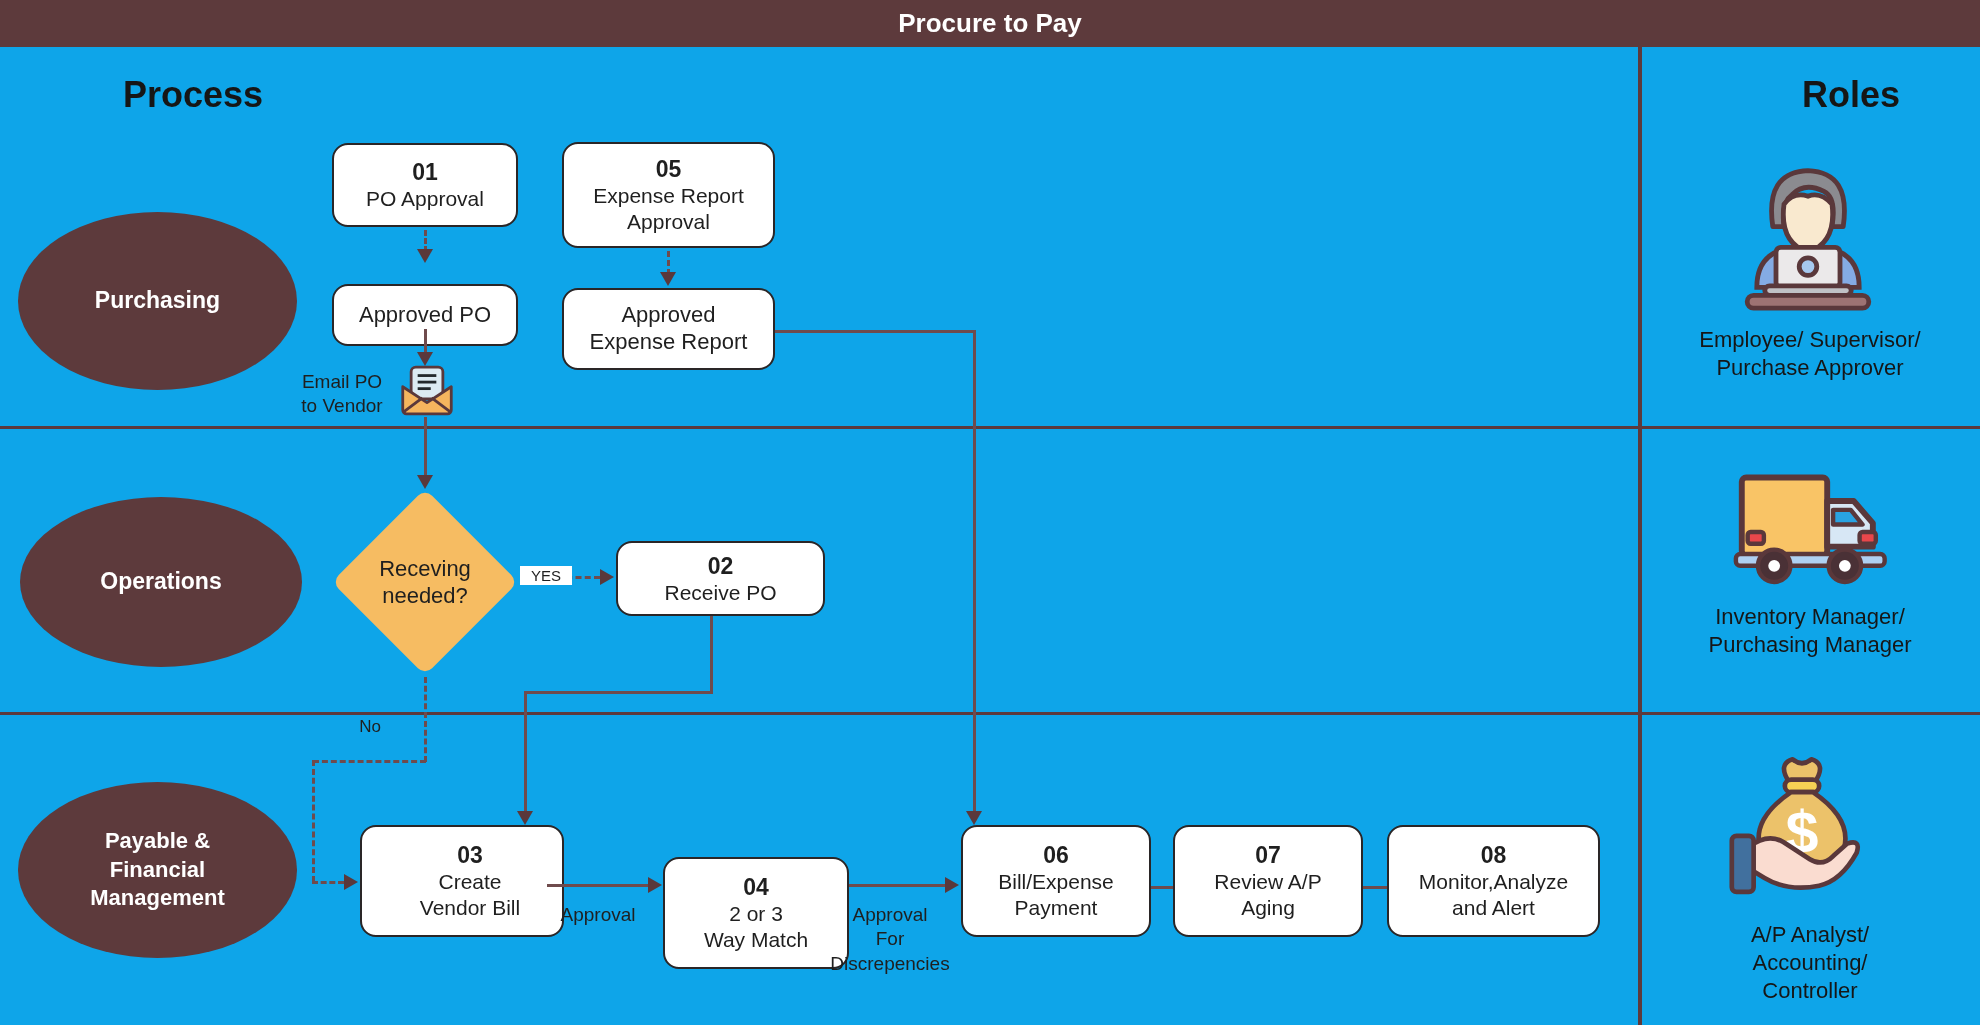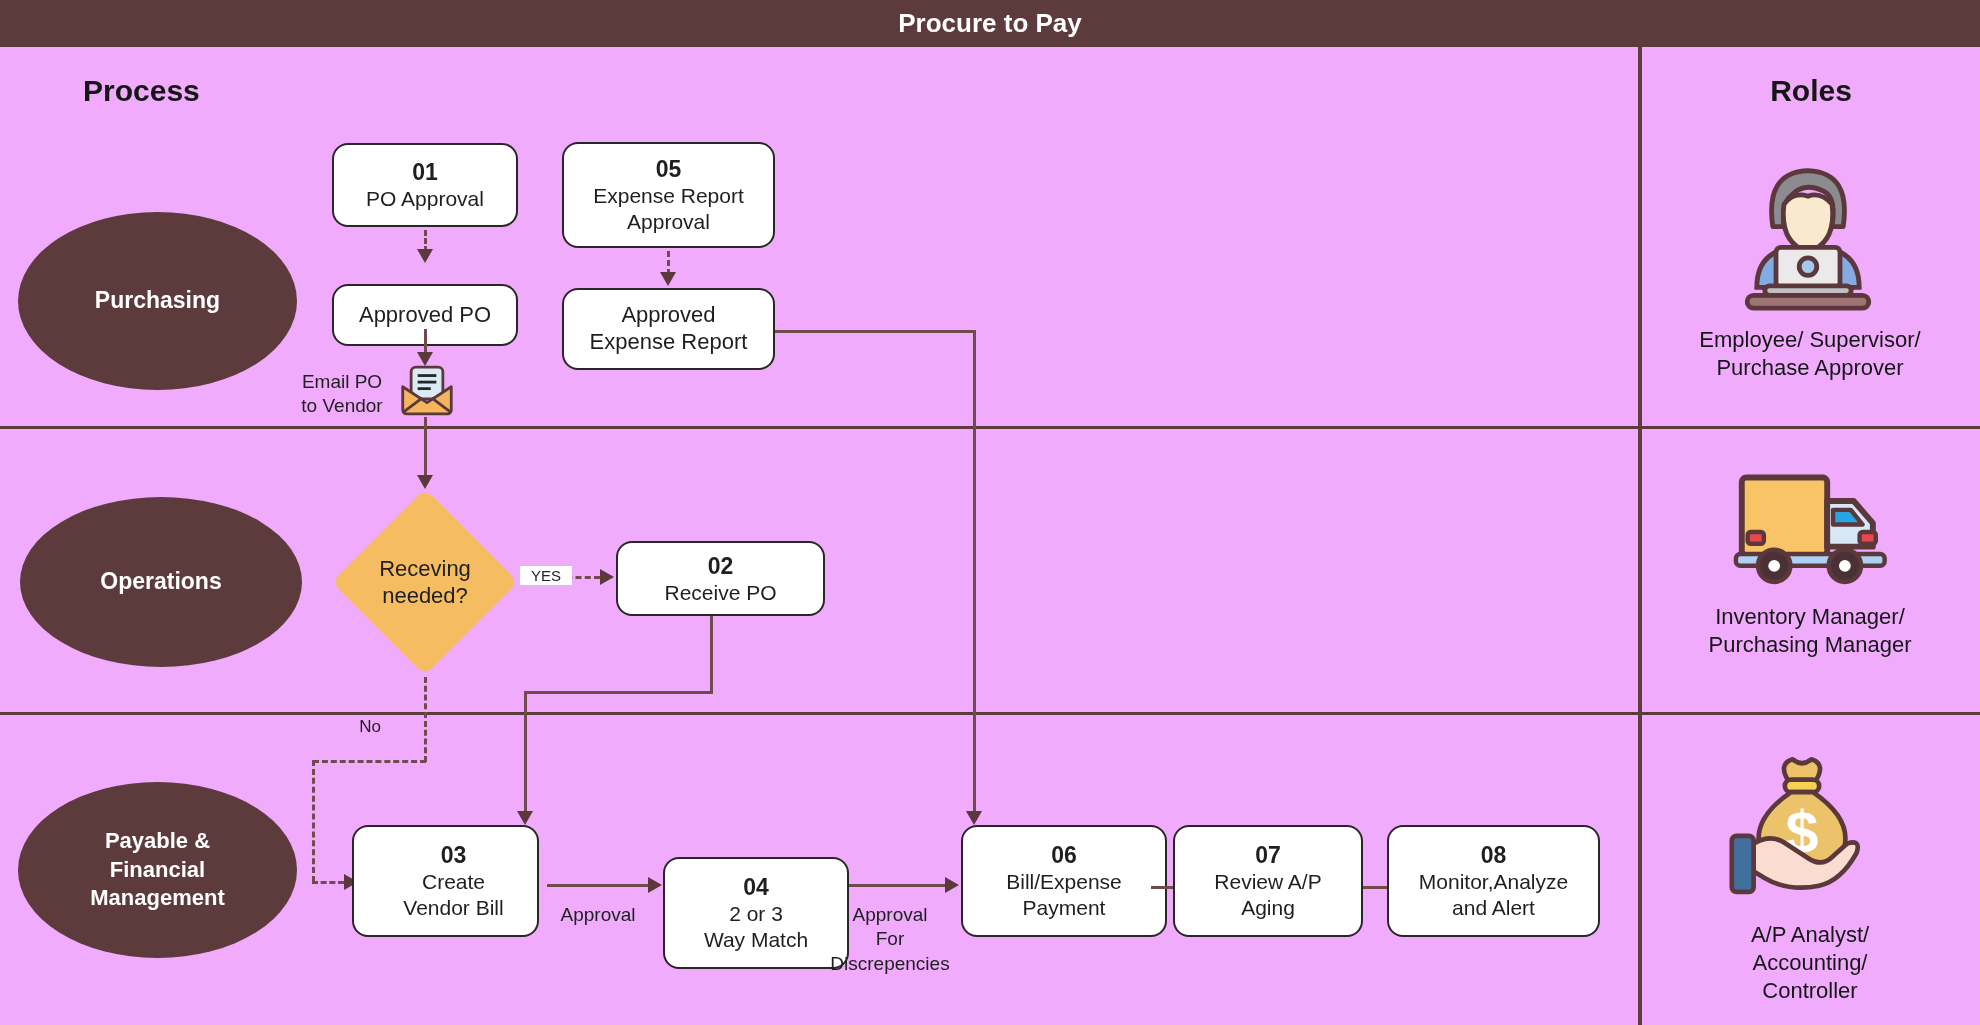--- a/index.html
+++ b/index.html
@@ -1,23 +1,23 @@
 <!DOCTYPE html>
 <html><head>
 <meta charset="utf-8">
 <style>
   html,body{margin:0;padding:0;background:#fff;}
   #canvas{
-    position:relative;width:1980px;height:1025px;background:#f0abfc;overflow:hidden;
+    position:relative;width:1980px;height:1025px;background:#0ea5e9;overflow:hidden;
     font-family:"Liberation Sans","DejaVu Sans",sans-serif;color:#1f1f1f;
   }
   .abs{position:absolute;}
   .titlebar{left:0;top:0;width:1980px;height:47px;background:#5d3a3c;display:flex;align-items:center;justify-content:center;}
   .titlebar span{color:#ffffff;font-weight:bold;font-size:26px;}
-  .colhead{font-weight:bold;font-size:30px;color:#161616;}
+  .colhead{font-weight:bold;font-size:36px;color:#161616;margin-left:40px;}
   .divider{background:#5d3a3c;}
   .ellipse{background:#5d3a3c;border-radius:50%;display:flex;align-items:center;justify-content:center;
            color:#ffffff;font-weight:bold;font-size:23px;text-align:center;line-height:1.3;white-space:pre-line;}
   .pbox{background:#ffffff;border:2.5px solid #2a2627;border-radius:16px;display:flex;flex-direction:column;
         align-items:center;justify-content:center;text-align:center;line-height:1.22;white-space:pre-line;box-sizing:border-box;}
   .pbox .num{font-weight:bold;font-size:23px;}
   .pbox .lbl{font-size:21px;}
   .diamond-shape{background:#f6bc62;border-radius:10px;}
   .diamond-text{display:flex;align-items:center;justify-content:center;text-align:center;
                 font-size:22px;line-height:1.25;white-space:pre-line;color:#1f1f1f;}
@@ -116,31 +116,31 @@
   <div class="abs ln" style="left:973px;top:330px;width:3px;height:483px;"></div>
   <div class="abs arr down" style="left:966px;top:811px;"></div>
 
   <div class="abs dashv" style="left:424px;top:677px;height:85px;"></div>
   <div class="abs dashh" style="left:313px;top:760px;width:113px;"></div>
   <div class="abs dashv" style="left:312px;top:760px;height:122px;"></div>
   <div class="abs dashh" style="left:312px;top:881px;width:32px;"></div>
   <div class="abs arr right" style="left:344px;top:874px;"></div>
   <div class="abs edgelbl" style="left:348px;top:716px;width:44px;font-size:17px;">No</div>
 
-  <div class="abs pbox" style="left:352px;top:825px;width:187px;height:112px;padding-left:16px;">
+  <div class="abs pbox" style="left:360px;top:825px;width:204px;height:112px;padding-left:16px;">
     <span class="num">03</span>
     <span class="lbl">Create
 Vendor Bill</span>
   </div>
   <div class="abs pbox" style="left:663px;top:825px;width:186px;height:112px;margin-top:32px;">
     <span class="num">04</span>
     <span class="lbl">2 or 3
 Way Match</span>
   </div>
-  <div class="abs pbox" style="left:961px;top:825px;width:206px;height:112px;">
+  <div class="abs pbox" style="left:961px;top:825px;width:190px;height:112px;">
     <span class="num">06</span>
     <span class="lbl">Bill/Expense
 Payment</span>
   </div>
   <div class="abs pbox" style="left:1173px;top:825px;width:190px;height:112px;">
     <span class="num">07</span>
     <span class="lbl">Review A/P
 Aging</span>
   </div>
   <div class="abs pbox" style="left:1387px;top:825px;width:213px;height:112px;">

